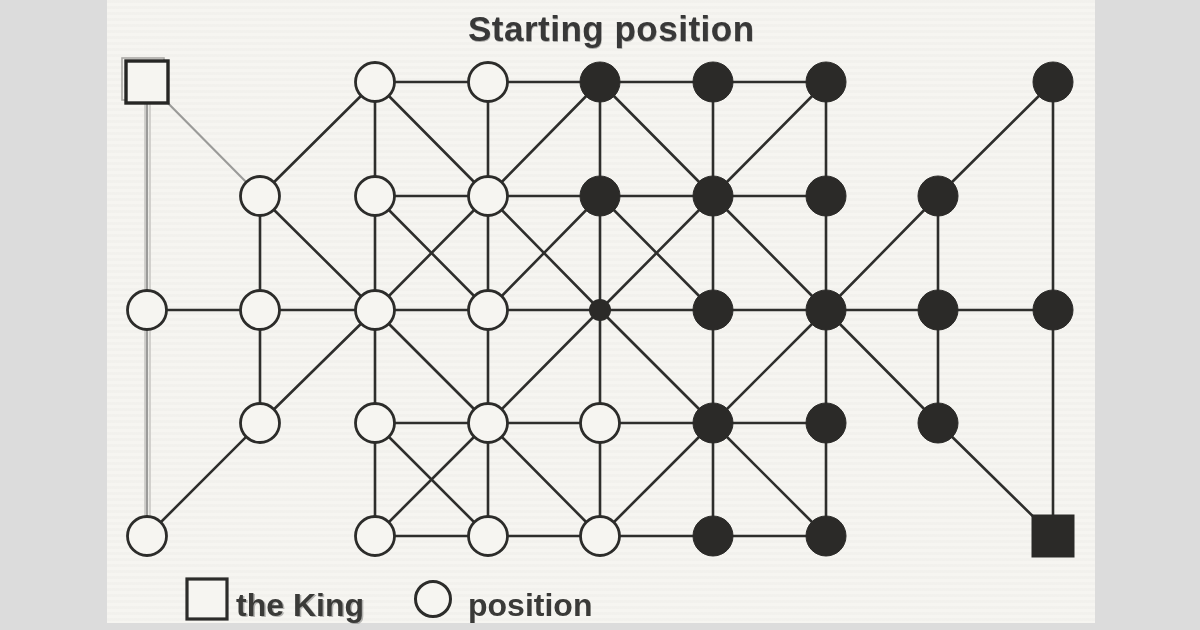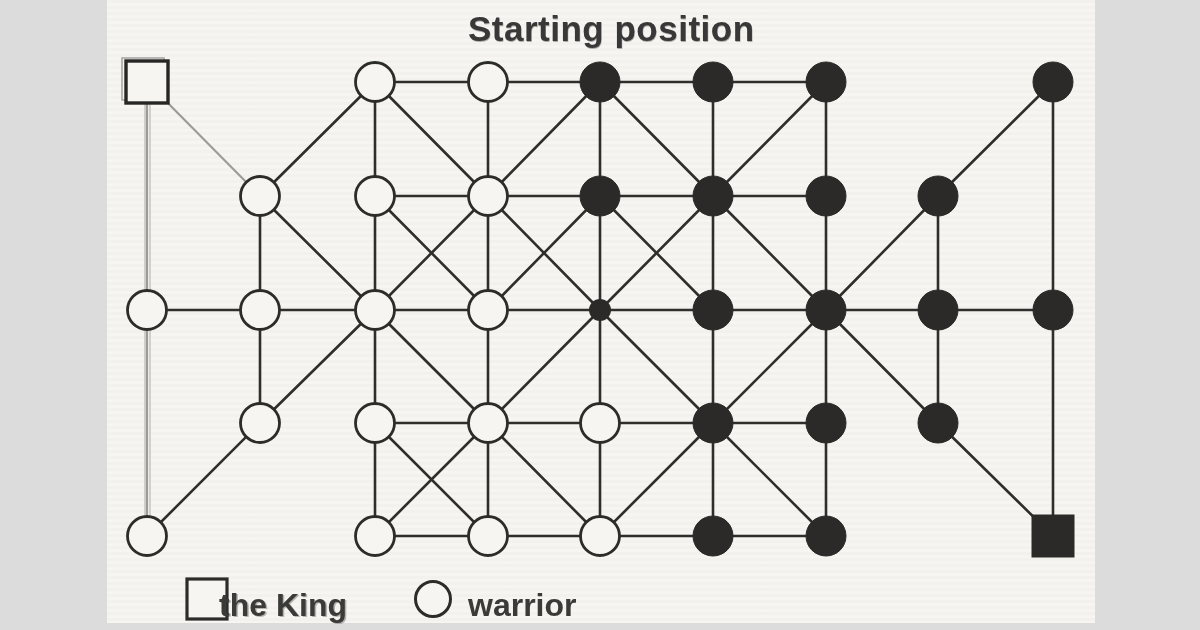--- a/index.html
+++ b/index.html
@@ -12,21 +12,21 @@
            #f6f5f1;}
   #board-svg{position:absolute;left:0;top:0;width:1200px;height:630px;}
   .page-title{position:absolute;left:468px;top:9px;width:300px;
               font-size:35px;font-weight:700;color:#383838;letter-spacing:0.5px;
               text-shadow:0.5px 0.5px 0 rgba(40,40,40,0.35);}
   .legend{position:absolute;left:0;top:0;width:1200px;height:0;}
   .legend-icon{position:absolute;display:block;}
   .legend-label{position:absolute;font-size:32px;font-weight:700;color:#3a3a38;
                 white-space:nowrap;}
   #legend-king-icon{left:183px;top:575px;}
-  #legend-king-label{left:219px;top:587px;text-shadow:1.5px 0.5px 0 rgba(60,60,60,0.35);}
+  #legend-king-label{left:236px;top:587px;text-shadow:1.5px 0.5px 0 rgba(60,60,60,0.35);}
   #legend-warrior-icon{left:412px;top:578px;}
   #legend-warrior-label{left:468px;top:587px;}
   
   .edge{stroke:#2e2e2c;stroke-width:2.6;stroke-linecap:round;}
   .edge.faint{stroke:#9b9b99;stroke-width:2.2;}
   .edge.ghost{stroke:#c9c8c4;stroke-width:1.6;}
   .wnode{fill:#f6f5f1;stroke:#2c2c2a;stroke-width:2.8;}
   .bnode{fill:#2b2a28;stroke:#2b2a28;stroke-width:1;}
   .jnode{fill:#2b2a28;}
   .king-rect{fill:#f6f5f1;stroke:#262624;stroke-width:3.4;}
@@ -170,15 +170,15 @@
     </svg>
 
   <div class="legend">
     <svg class="legend-icon" id="legend-king-icon" width="46" height="46" viewBox="0 0 46 46">
       <rect class="legend-square" x="4" y="4" width="40" height="40"></rect>
     </svg>
     <span class="legend-label" id="legend-king-label">the King</span>
     <svg class="legend-icon" id="legend-warrior-icon" width="42" height="42" viewBox="0 0 42 42">
       <circle class="legend-circle" cx="21" cy="21" r="17.5"></circle>
     </svg>
-    <span class="legend-label" id="legend-warrior-label">warrior</span>
+    <span class="legend-label" id="legend-warrior-label">position</span>
   </div>
 </div>
 
 </body></html>

